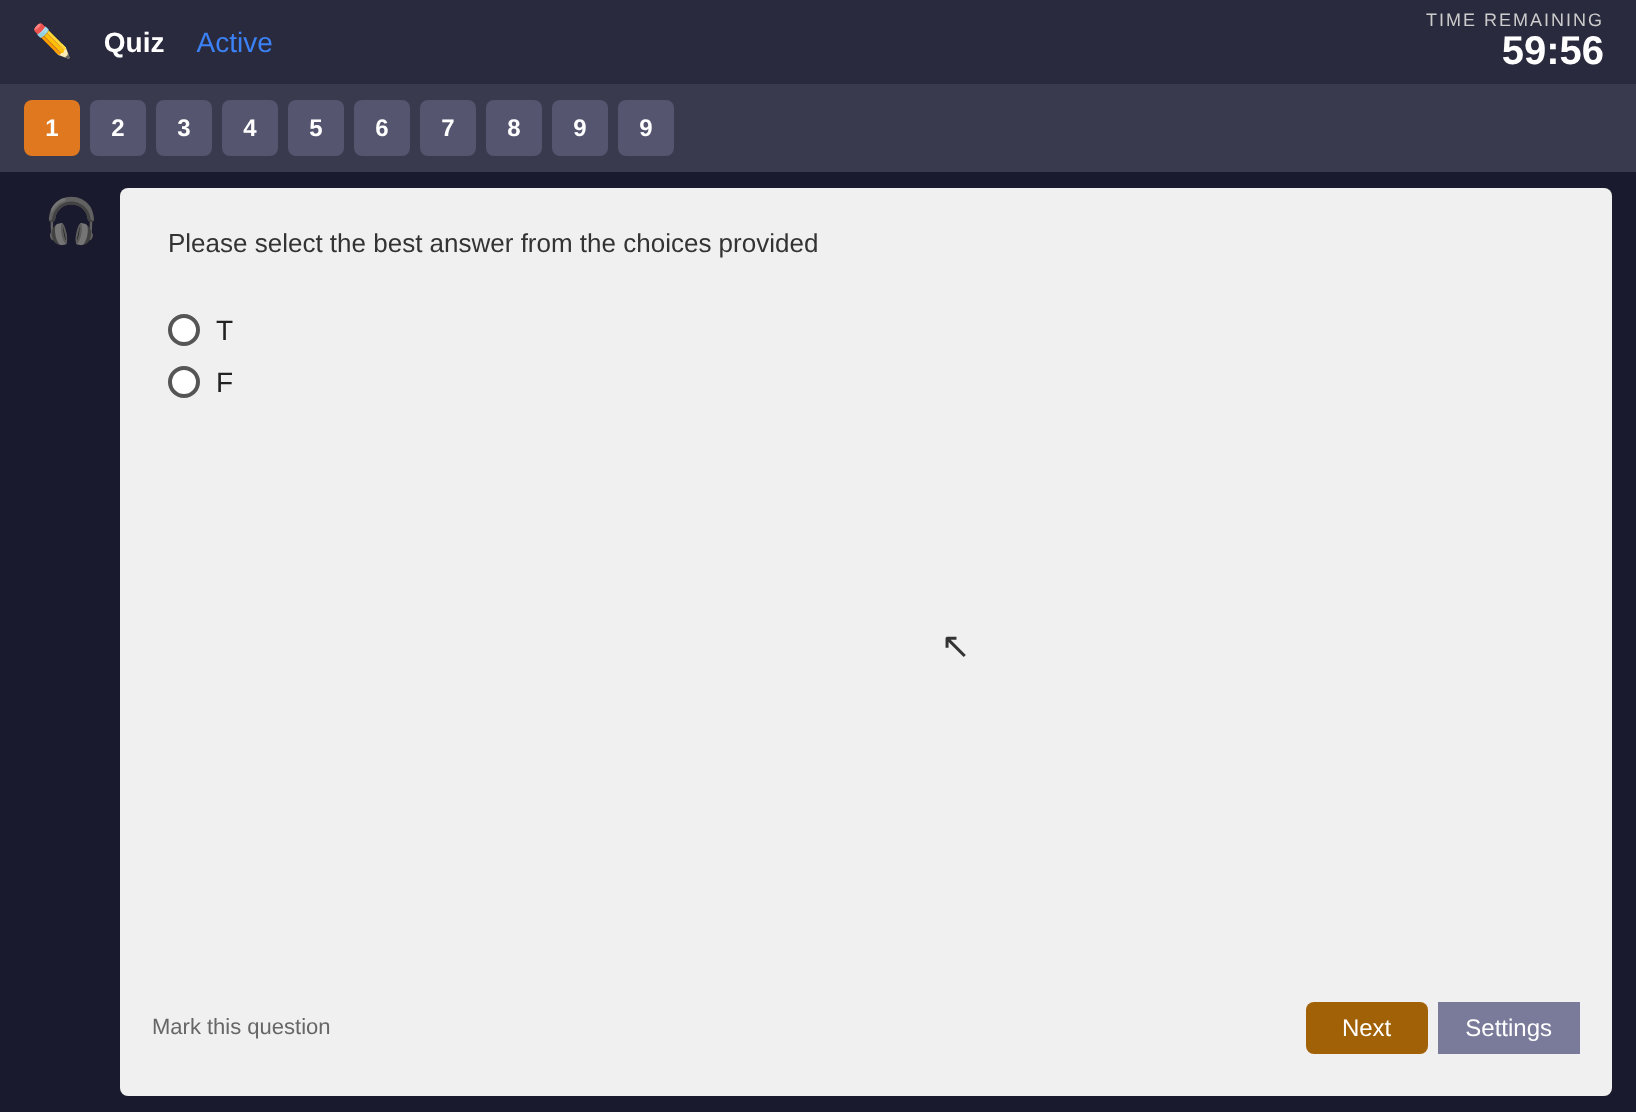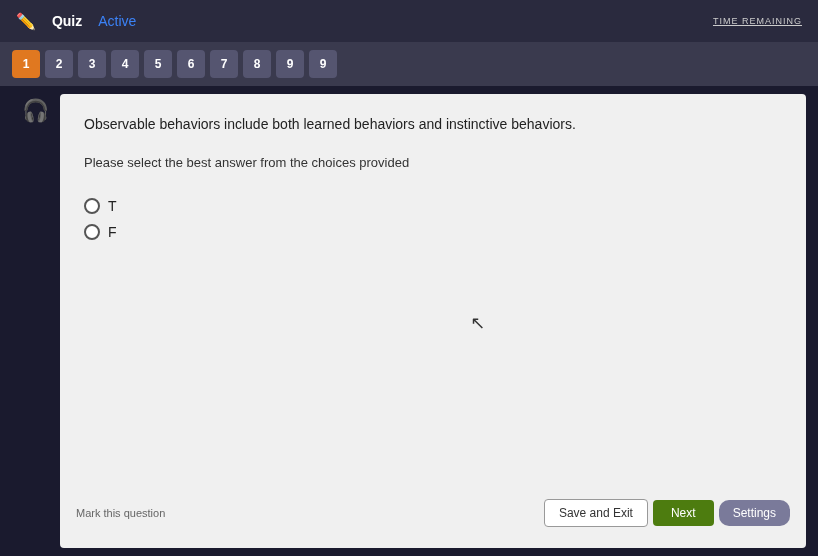--- a/index.html
+++ b/index.html
@@ -44,21 +44,20 @@
       margin-left: auto;
       text-align: right;
       color: #fff;
     }
 
     .time-label {
       font-size: 9px;
       letter-spacing: 1px;
       text-transform: uppercase;
       color: #ccc;
-      text-decoration: underline;
     }
 
     .time-value {
       font-size: 20px;
       font-weight: bold;
       color: #fff;
     }
 
     .question-nav-bar {
       background: #3a3a4e;
@@ -182,36 +181,36 @@
       background: #fff;
       border: 1px solid #999;
       color: #333;
       font-size: 12px;
       padding: 6px 14px;
       border-radius: 4px;
       cursor: pointer;
     }
 
     .btn-next {
-      background: #4d7c0f;
+      background: #a16207;
       border: none;
       color: #fff;
       font-size: 12px;
       padding: 6px 18px;
       border-radius: 4px;
       cursor: pointer;
     }
 
     .btn-settings {
       background: #7a7a9a;
       border: none;
       color: #fff;
       font-size: 12px;
       padding: 6px 14px;
-      border-radius: 10px;
+      border-radius: 0;
       cursor: pointer;
     }
 
     .cursor-indicator {
       position: absolute;
       top: 48%;
       left: 55%;
       font-size: 18px;
       color: #333;
       pointer-events: none;
@@ -219,20 +218,21 @@
   </style>
 </head>
 <body>
 
 <div class="top-bar">
   <span class="edit-icon">✏️</span>
   <span class="quiz-label">Quiz</span>
   <span class="active-label">Active</span>
   <div class="time-remaining">
     <div class="time-label">TIME REMAINING</div>
+    <div class="time-value">59:56</div>
   </div>
 </div>
 
 <div class="question-nav-bar">
 
 <button class="nav-btn active">1</button>
     <button class="nav-btn">2</button>
     <button class="nav-btn">3</button>
     <button class="nav-btn">4</button>
     <button class="nav-btn">5</button>
@@ -241,34 +241,32 @@
     <button class="nav-btn">8</button>
     <button class="nav-btn">9</button>
     <button class="nav-btn">9</button>
   </div>
 
 <div class="main-content">
   <div class="left-panel">
     <span class="headphone-icon">🎧</span>
   </div>
   <div class="question-card">
-    <div class="question-text">Observable behaviors include both learned behaviors and instinctive behaviors.</div>
     <div class="instruction-text">Please select the best answer from the choices provided</div>
     <div class="choices">
 
     <div class="choice-item">
           <div class="choice-radio"></div>
           <span class="choice-label">T</span>
         </div>
         <div class="choice-item">
           <div class="choice-radio"></div>
           <span class="choice-label">F</span>
         </div>
       </div>
     <div class="cursor-indicator">↖</div>
     <div class="card-footer">
       <span class="footer-left">Mark this question</span>
-      <button class="btn-save-exit">Save and Exit</button>
       <button class="btn-next">Next</button>
       <button class="btn-settings">Settings</button>
     </div>
   </div>
 </div>
 
 </body></html>

